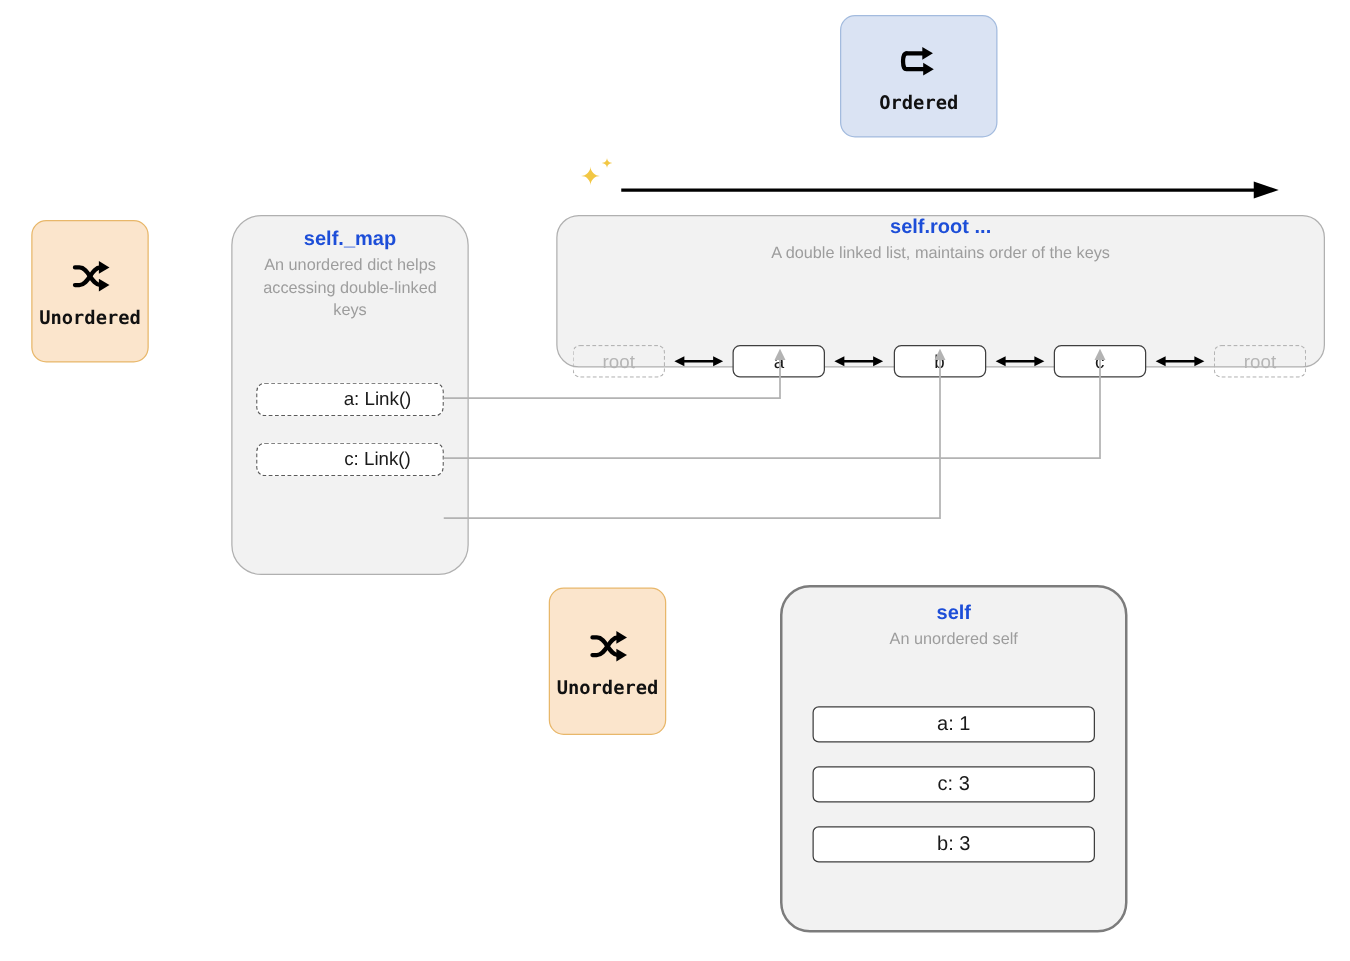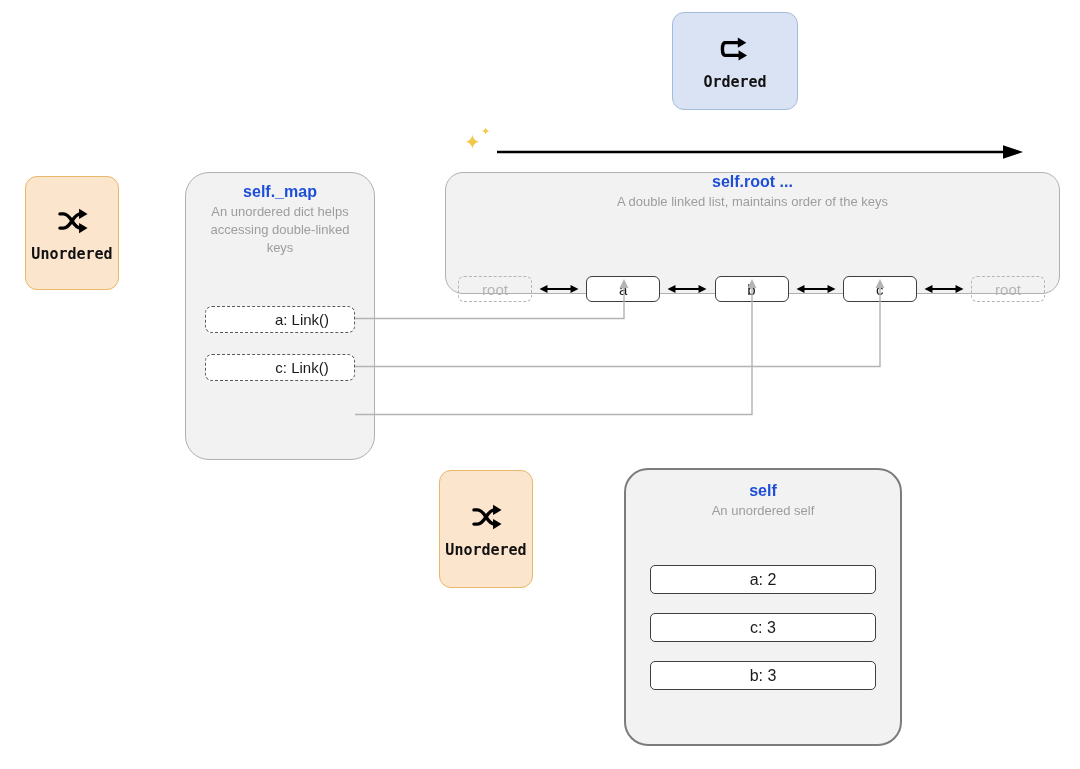--- a/index.html
+++ b/index.html
@@ -141,21 +141,21 @@
         <path d="M17 3.4 L23 7 L17 10.6 Z" fill="#000"></path>
         <path d="M17 13.4 L23 17 L17 20.6 Z" fill="#000"></path>
       </svg>
     </span>
     <span class="badge-label">Unordered</span>
   </div>
 
   <div class="panel self-panel">
     <div class="panel-title">self</div>
     <div class="panel-subtitle">An unordered self</div>
-    <div class="kv-item kv-a">a: 2</div>
+    <div class="kv-item kv-a">a: 1</div>
     <div class="kv-item kv-c">c: 3</div>
     <div class="kv-item kv-b">b: 3</div>
   </div>
 
   <svg class="overlay" viewBox="0 0 1080 769">
 
     <line x1="497" y1="152" x2="1006" y2="152" stroke="#000" stroke-width="2.6"></line>
     <path d="M1023 152 L1003 145.2 L1003 158.8 Z" fill="#000"></path>
 
     <path d="M355 318.5 H624 V288" fill="none" stroke="#b3b3b3" stroke-width="1.4"></path>

